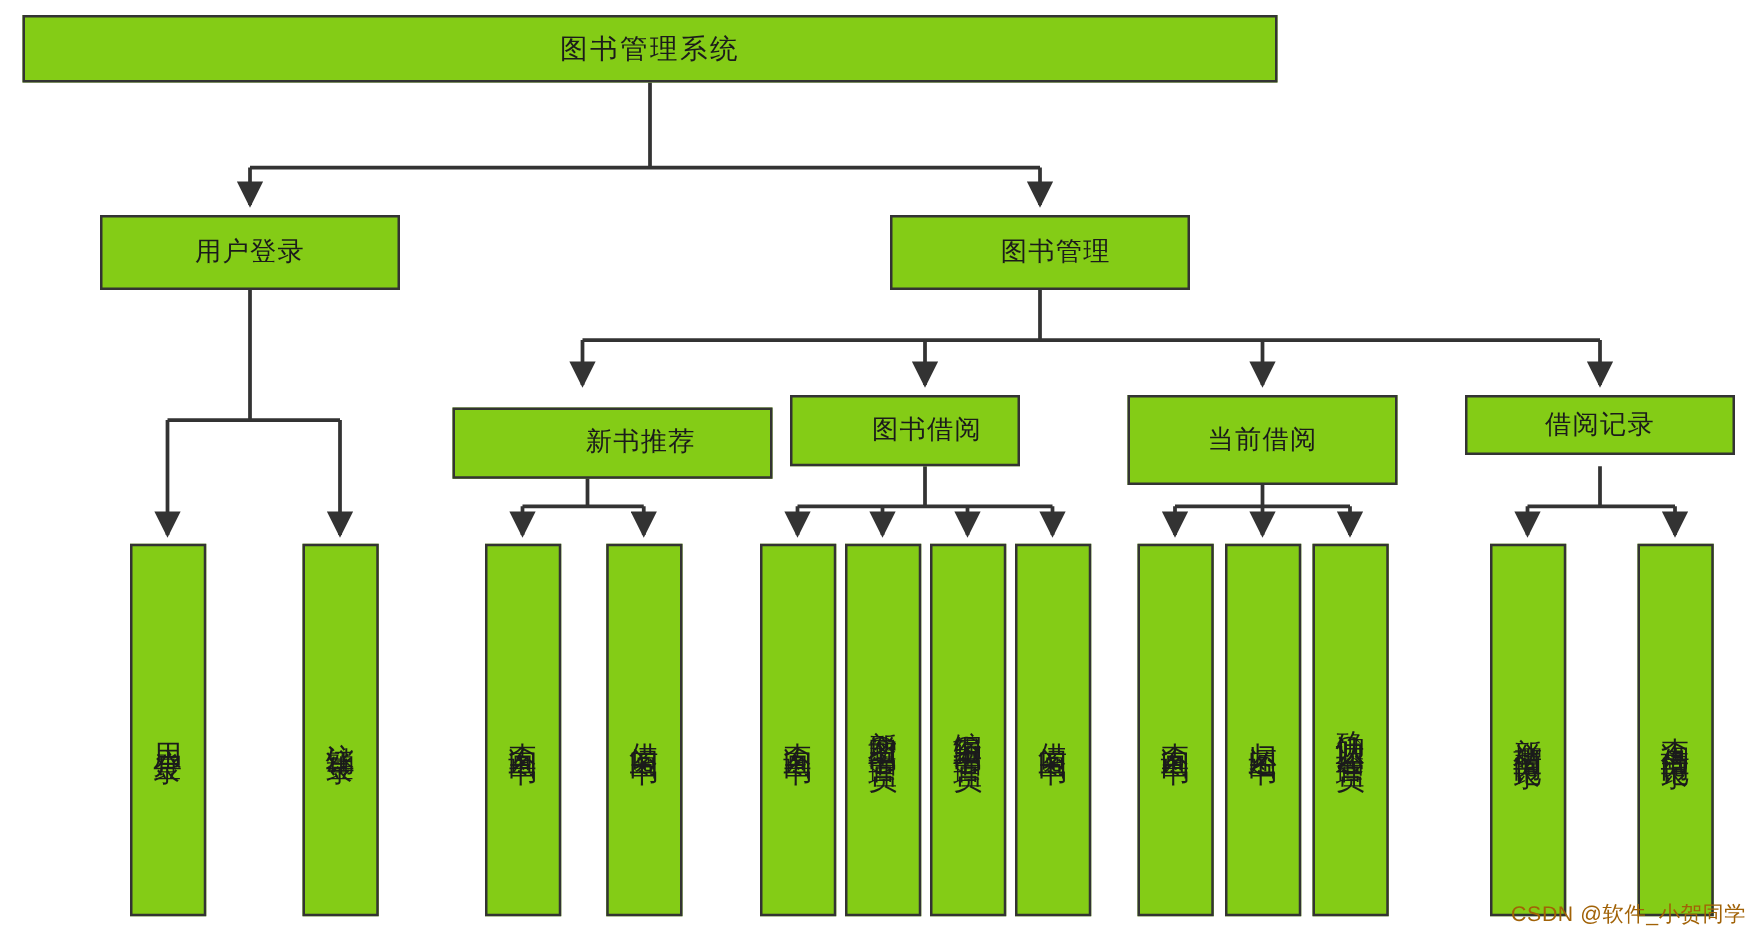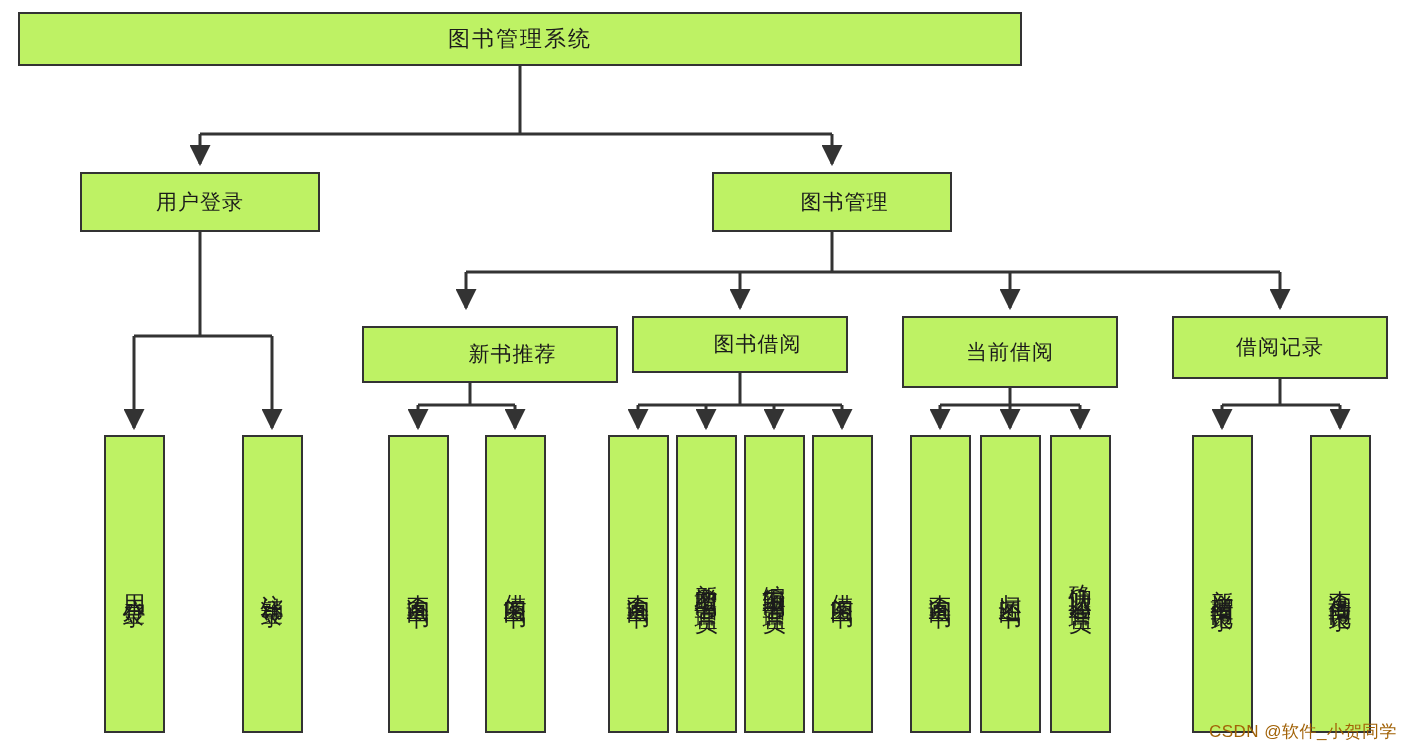--- a/index.html
+++ b/index.html
@@ -9,21 +9,21 @@
     background:#ffffff;
     font-family:"Liberation Sans","DejaVu Sans",sans-serif;
     overflow:hidden;
   }
   #diagram{position:relative;width:1405px;height:747px;}
   #edges{position:absolute;left:0;top:0;width:1405px;height:747px;}
 
   .node{
     position:absolute;
     box-sizing:border-box;
-    background:#bef264;
+    background:#84cc16;
     border:2px solid #333333;
     display:flex;
     align-items:center;
     justify-content:center;
     color:#1b1b1b;
   }
   .node .lbl{
     display:block;
     text-align:center;
     line-height:1.18;
@@ -122,27 +122,27 @@
   <div class="node h" style="left:80px;top:172px;width:240px;height:60px;">
     <span class="lbl">用户登录</span>
   </div>
   <div class="node h" style="left:712px;top:172px;width:240px;height:60px;padding-left:25px;">
     <span class="lbl">图书管理</span>
   </div>
 
   <div class="node h" style="left:362px;top:326px;width:256px;height:57px;padding-left:45px;">
     <span class="lbl">新书推荐</span>
   </div>
-  <div class="node h" style="left:632px;top:316px;width:216px;height:57px;padding-left:35px;">
+  <div class="node h" style="left:632px;top:316px;width:184px;height:57px;padding-left:35px;">
     <span class="lbl">图书借阅</span>
   </div>
   <div class="node h" style="left:902px;top:316px;width:216px;height:72px;">
     <span class="lbl">当前借阅</span>
   </div>
-  <div class="node h" style="left:1172px;top:316px;width:216px;height:63px;">
+  <div class="node h" style="left:1172px;top:316px;width:216px;height:48px;">
     <span class="lbl">借阅记录</span>
   </div>
 
   <div class="node v" style="left:104px;top:435px;width:61px;height:298px;">
     <span class="lbl">用户登录</span>
   </div>
   <div class="node v" style="left:242px;top:435px;width:61px;height:298px;">
     <span class="lbl">注销登录</span>
   </div>
 

